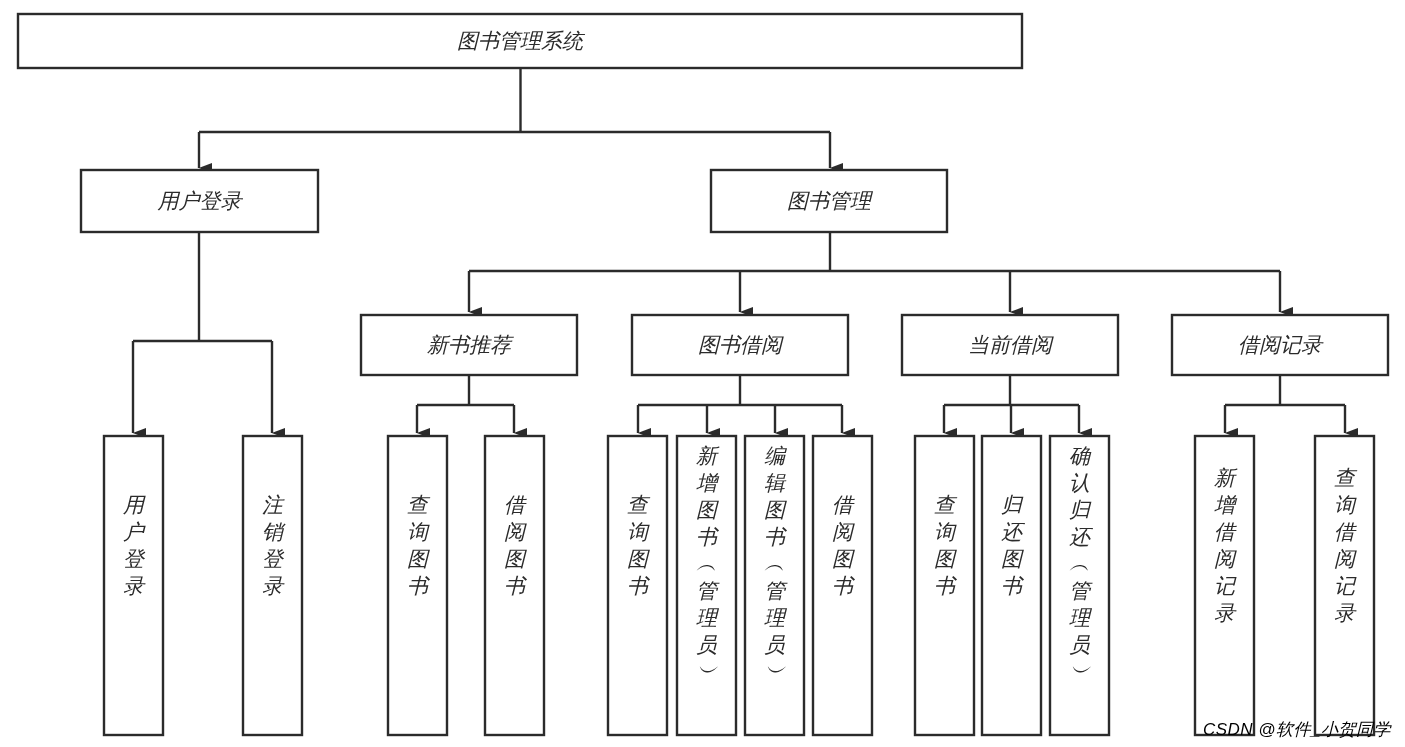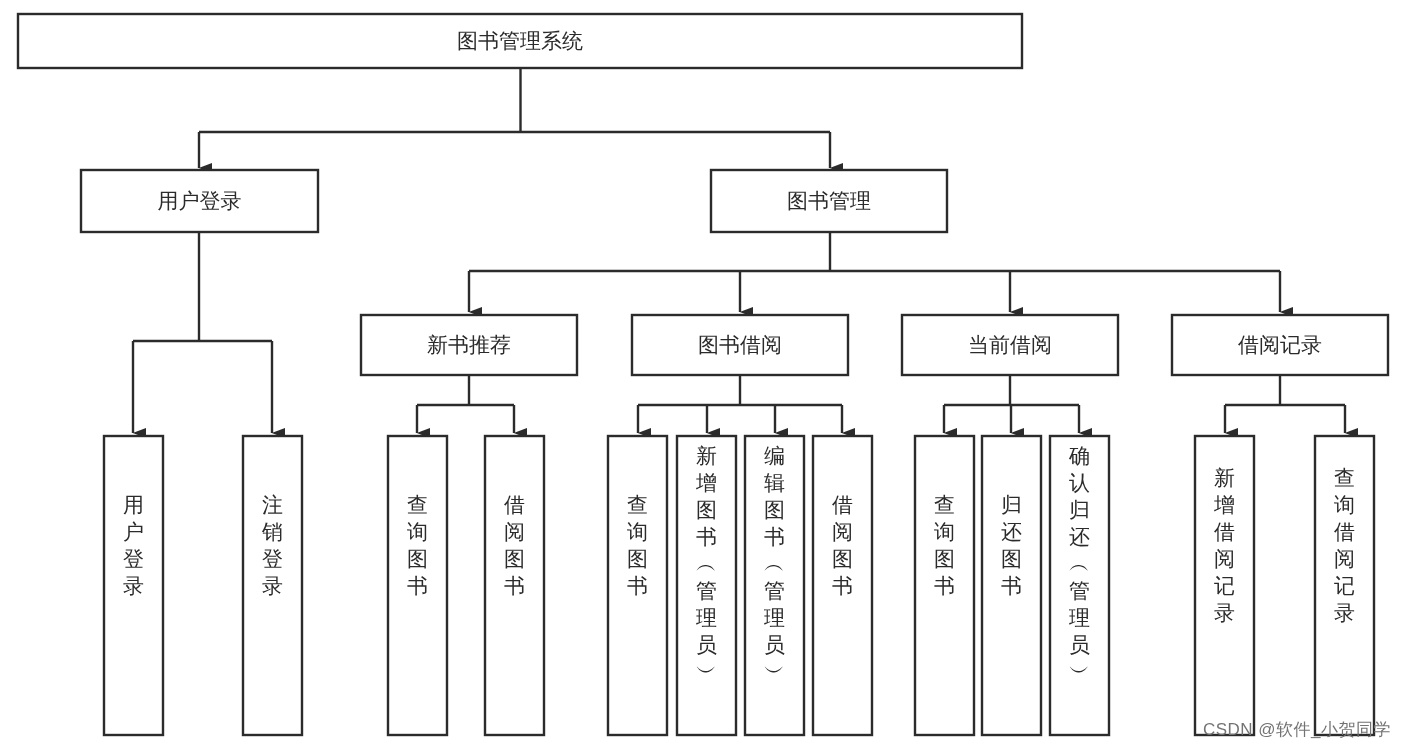--- a/index.html
+++ b/index.html
@@ -11,20 +11,21 @@
     width: 1405px;
     height: 747px;
     font-family: "Liberation Sans", "DejaVu Sans", sans-serif;
     overflow: hidden;
   }
   #diagram-root {
     position: relative;
     width: 1405px;
     height: 747px;
     background: #ffffff;
+    font-style: italic;
   }
   svg#diagram-svg {
     position: absolute;
     left: 0;
     top: 0;
     width: 1405px;
     height: 747px;
     display: block;
   }
   .node-box {
@@ -50,21 +51,21 @@
     font-size: 21px;
     fill: #2b2b2b;
     text-anchor: middle;
   }
   .watermark-text {
     position: absolute;
     right: 14px;
     bottom: 6px;
     font-family: "Liberation Sans", "DejaVu Sans", sans-serif;
     font-size: 17px;
-    color: #737373;
+    color: #000000;
     white-space: nowrap;
     letter-spacing: 0.5px;
     pointer-events: none;
   }
 </style>
 </head>
 <body>
 
 <div id="diagram-root">
 

